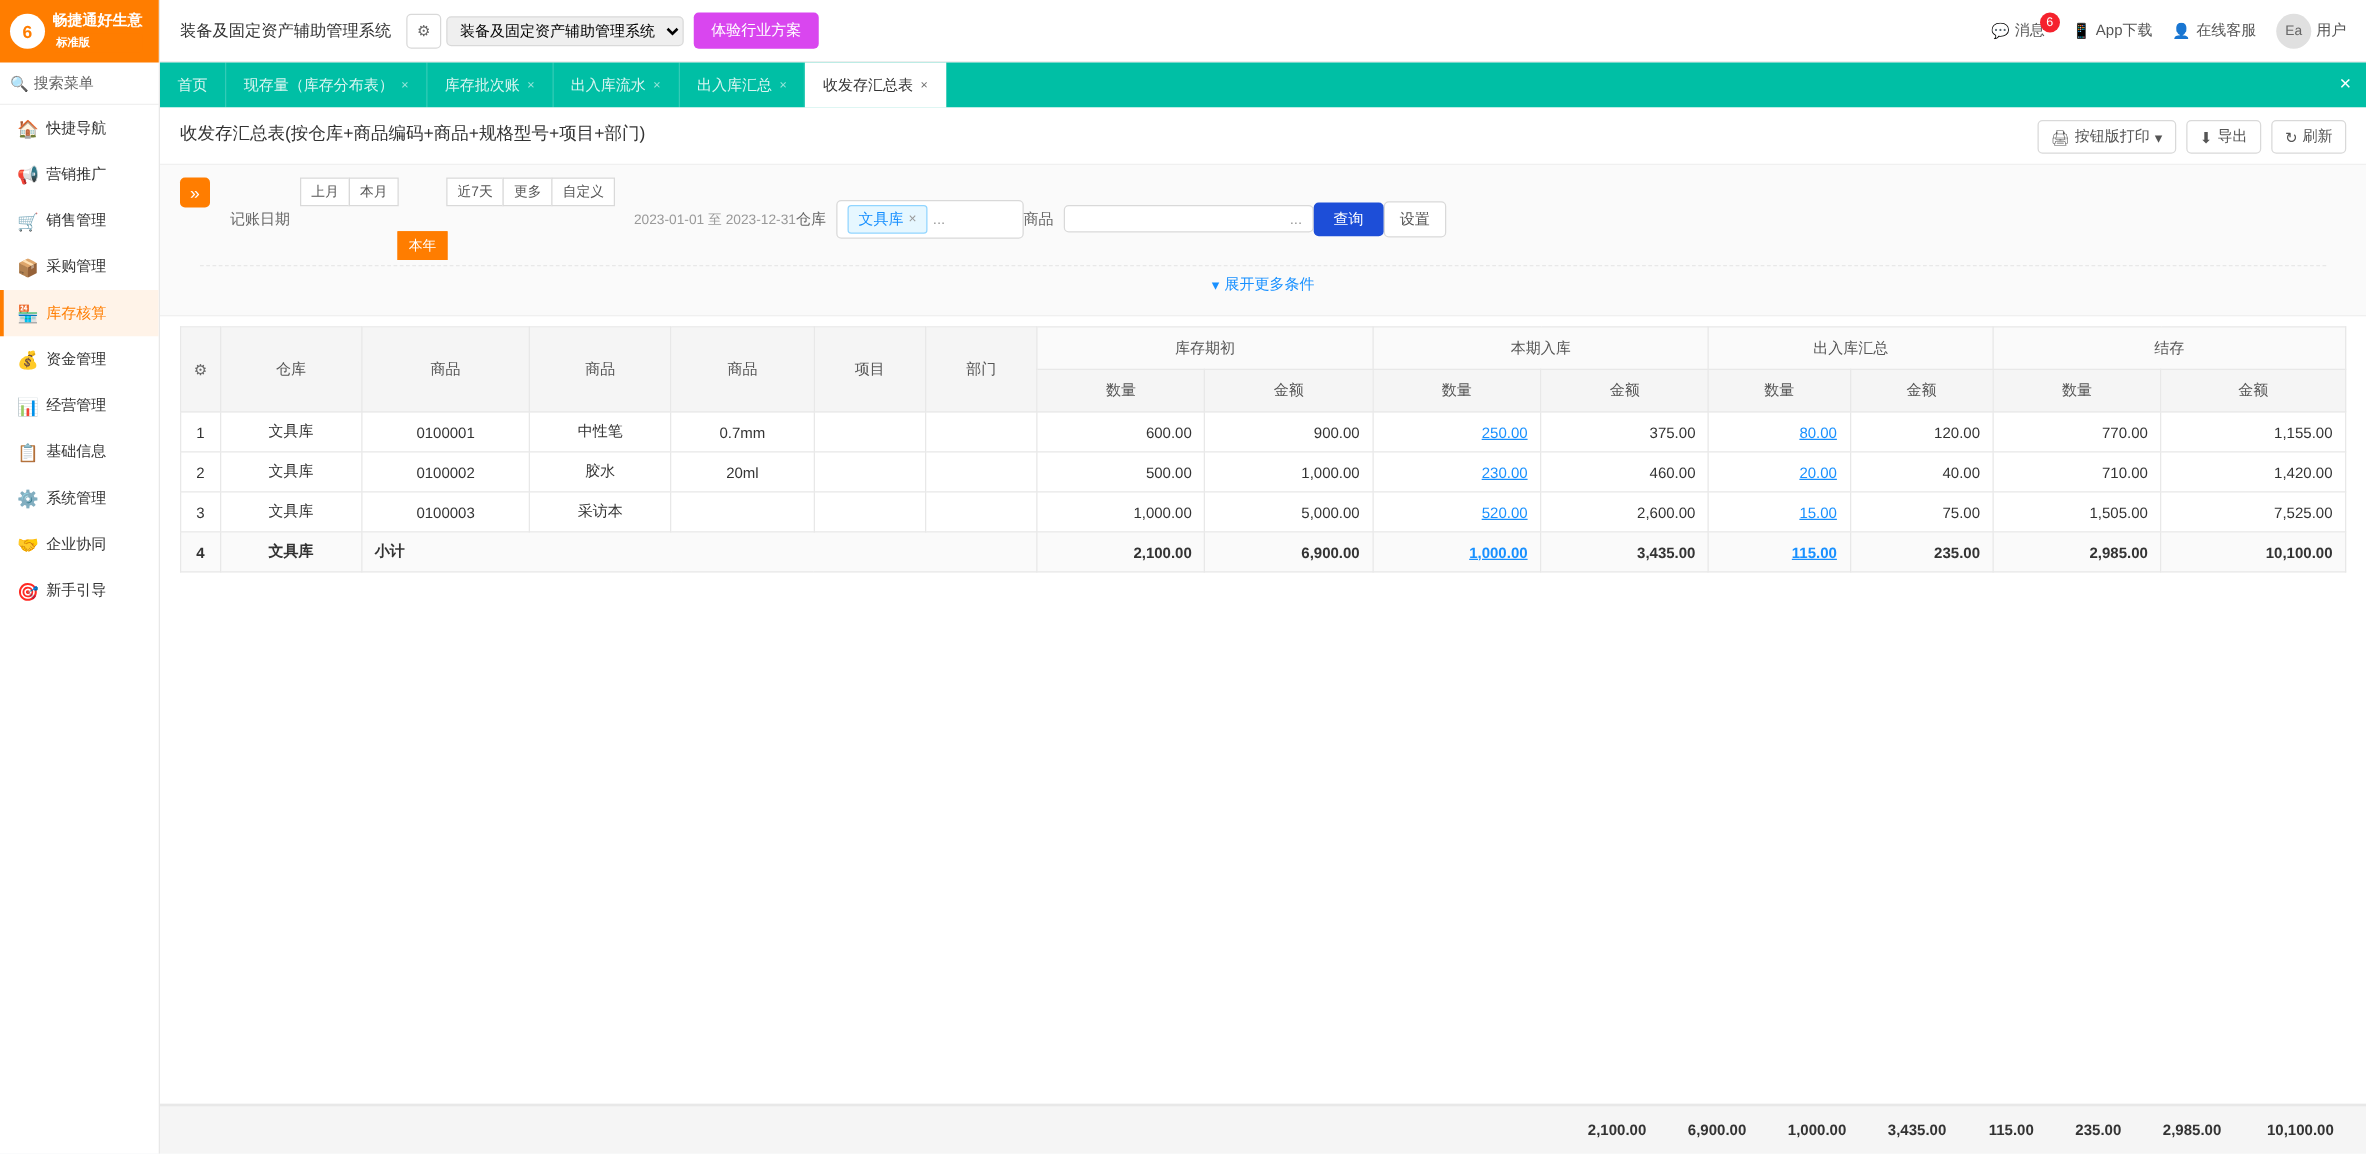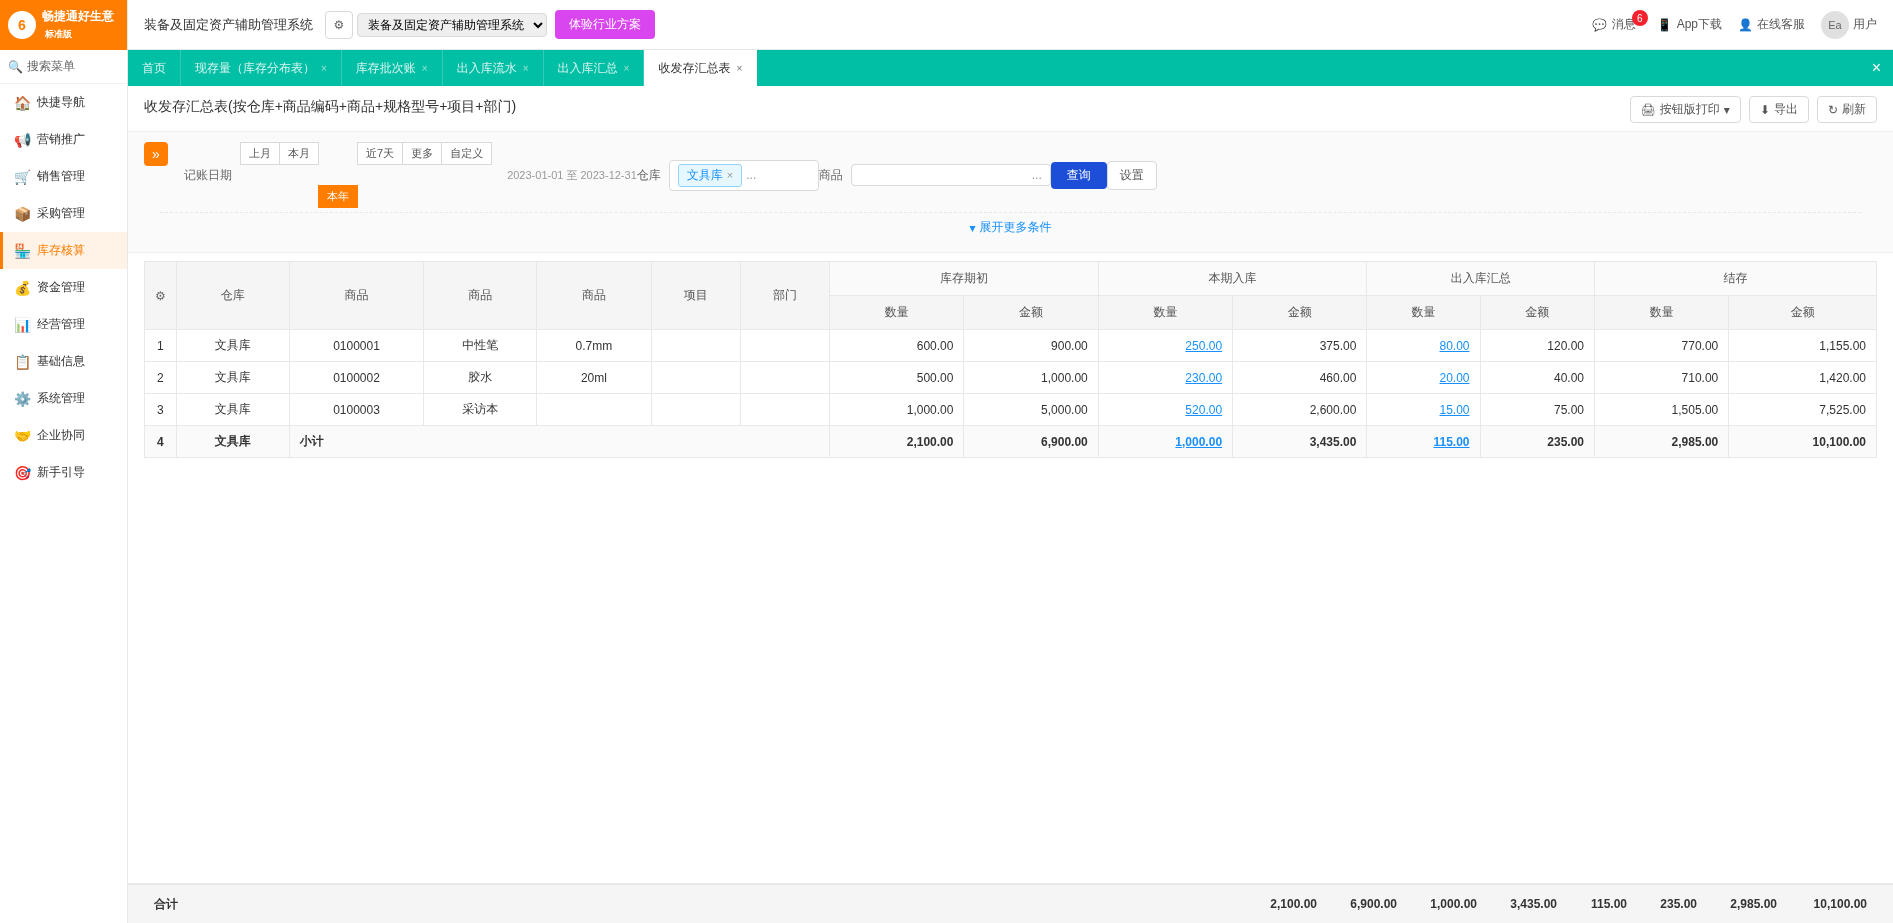--- a/index.html
+++ b/index.html
@@ -366,21 +366,20 @@
   <td class="link-cell">115.00</td>
   <td class="number-cell">235.00</td>
   <td class="number-cell">2,985.00</td>
   <td class="number-cell">10,100.00</td>
 </tr>
           </tbody>
       </table>
     </div>
 
     <div class="table-footer">
-      <span style="font-weight:bold; padding: 0 10px; width: 420px; display:inline-block;">合计</span>
       <div style="display:flex; gap:0; flex:1; justify-content:flex-end;">
         <span class="footer-num" style="min-width:80px; text-align:right;">2,100.00</span>
         <span class="footer-num" style="min-width:80px; text-align:right;">6,900.00</span>
         <span class="footer-num" style="min-width:80px; text-align:right;">1,000.00</span>
         <span class="footer-num" style="min-width:80px; text-align:right;">3,435.00</span>
         <span class="footer-num" style="min-width:70px; text-align:right;">115.00</span>
         <span class="footer-num" style="min-width:70px; text-align:right;">235.00</span>
         <span class="footer-num" style="min-width:80px; text-align:right;">2,985.00</span>
         <span class="footer-num" style="min-width:90px; text-align:right;">10,100.00</span>
       </div>

